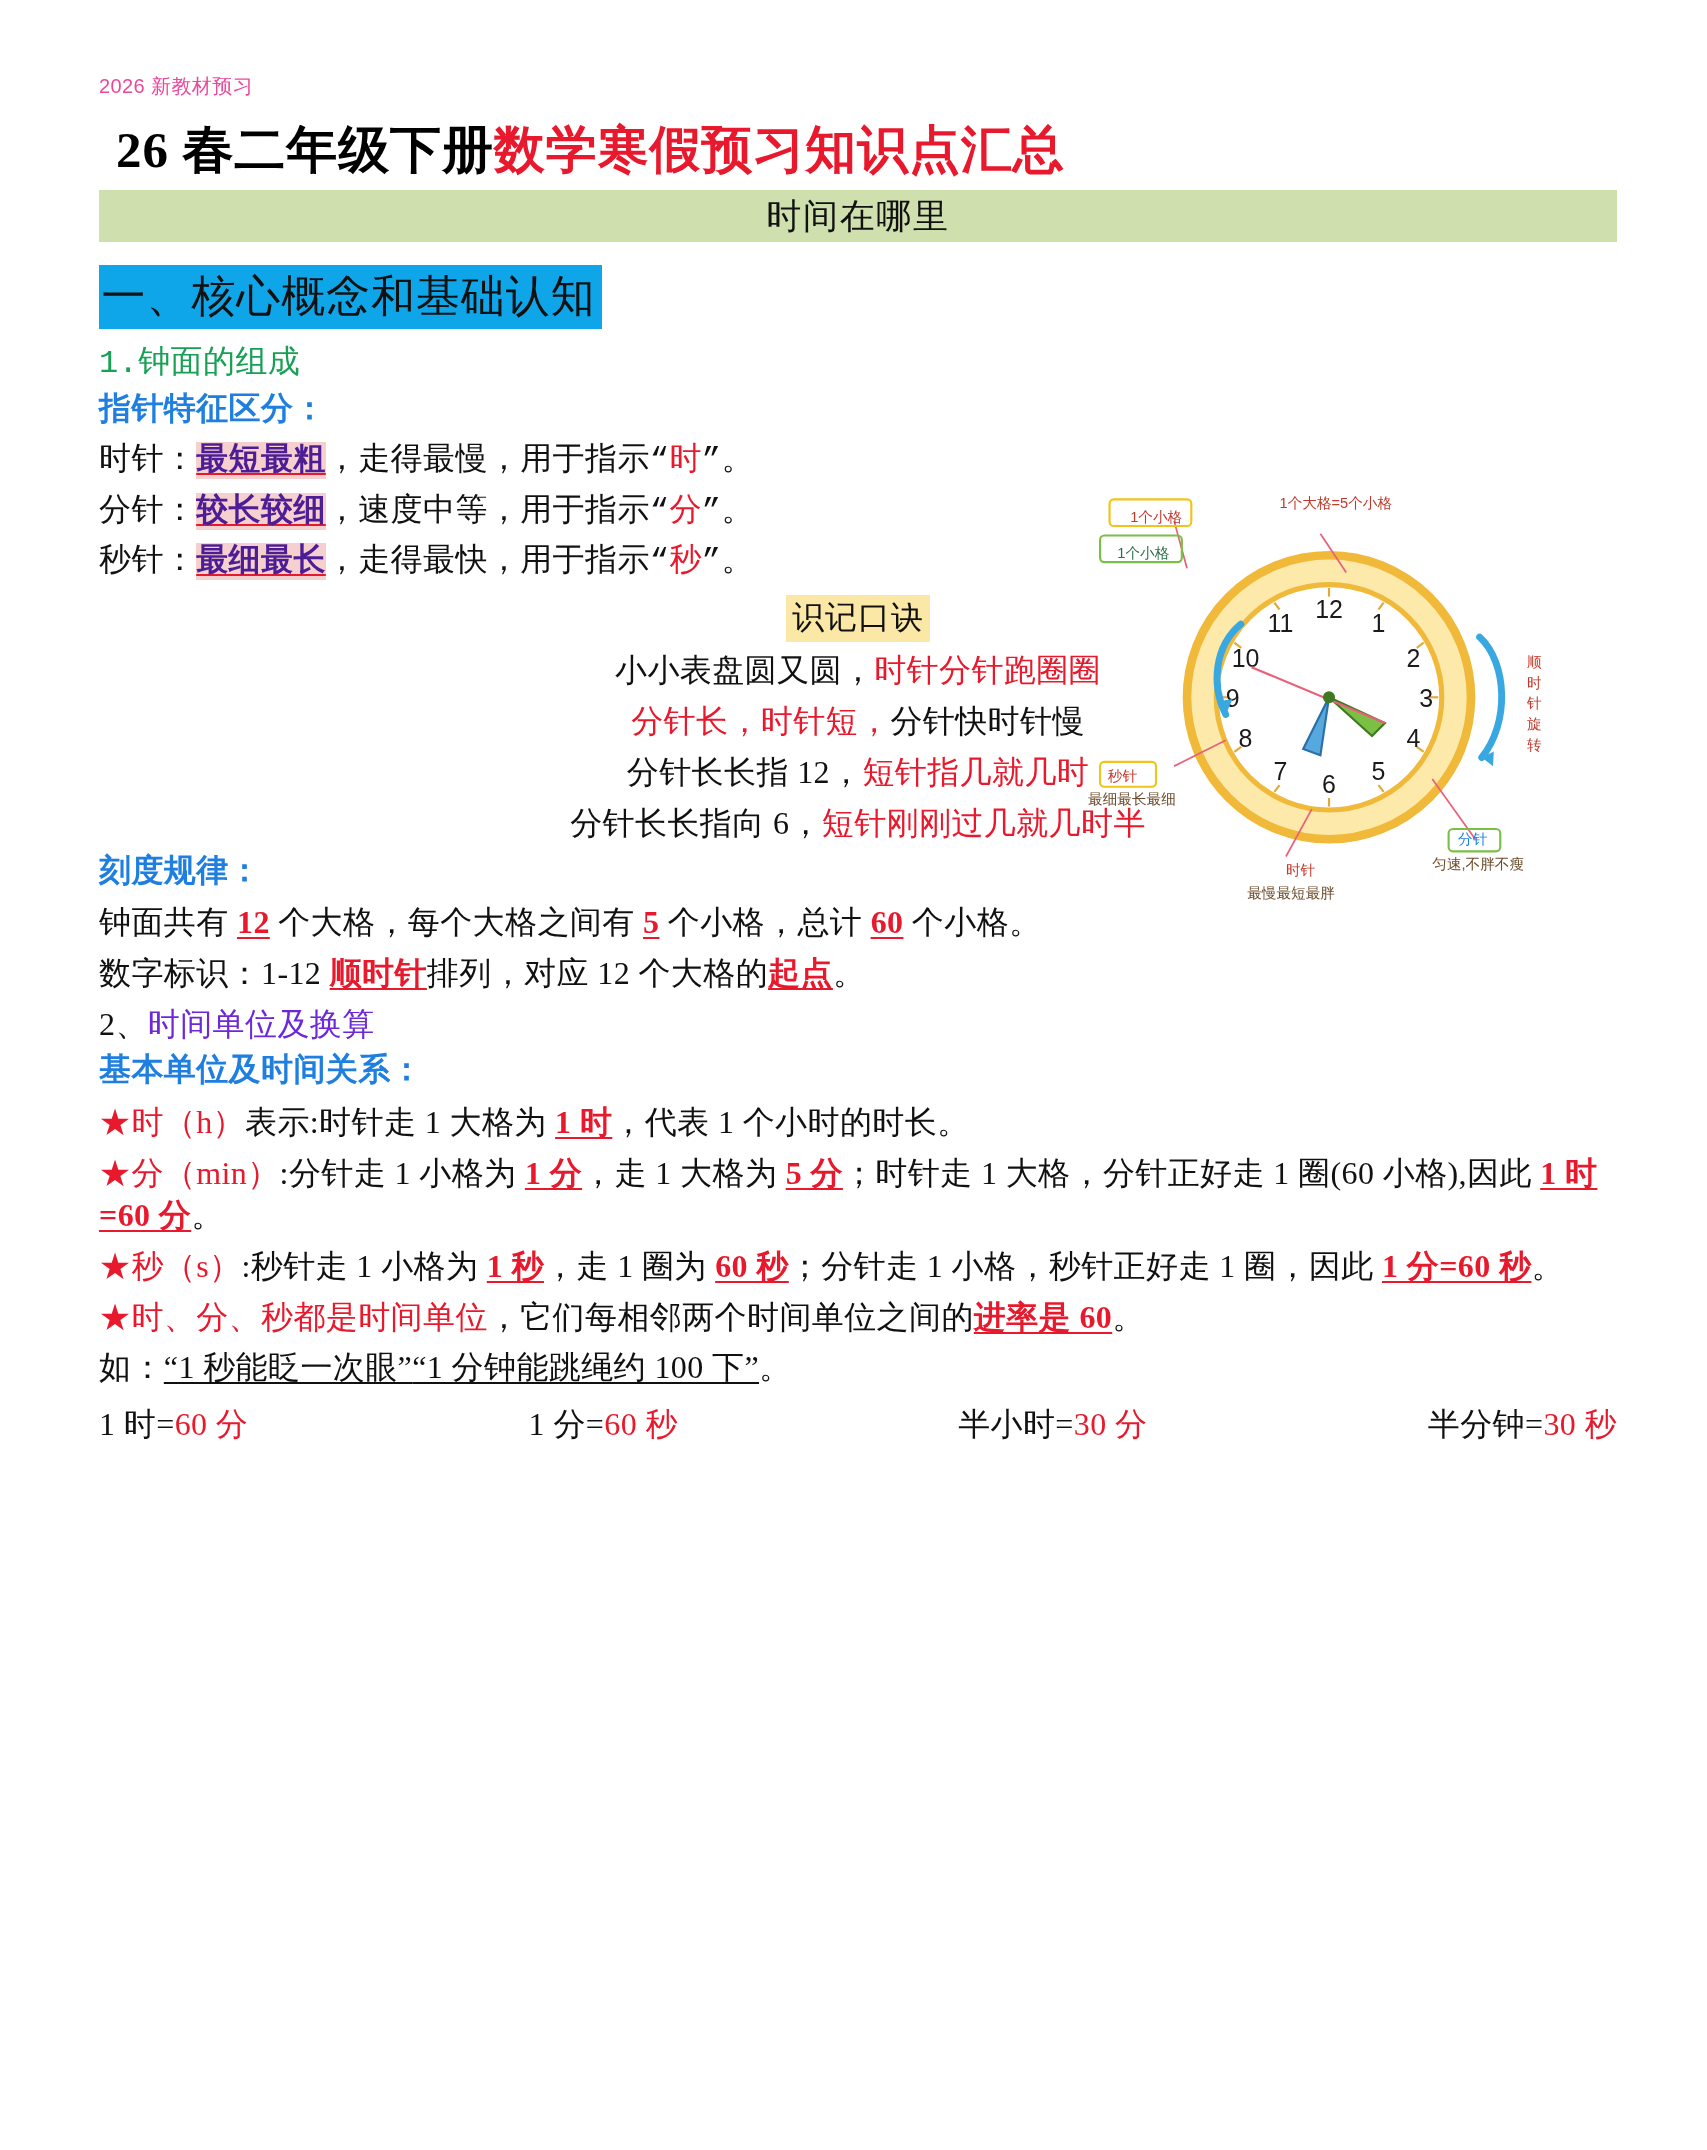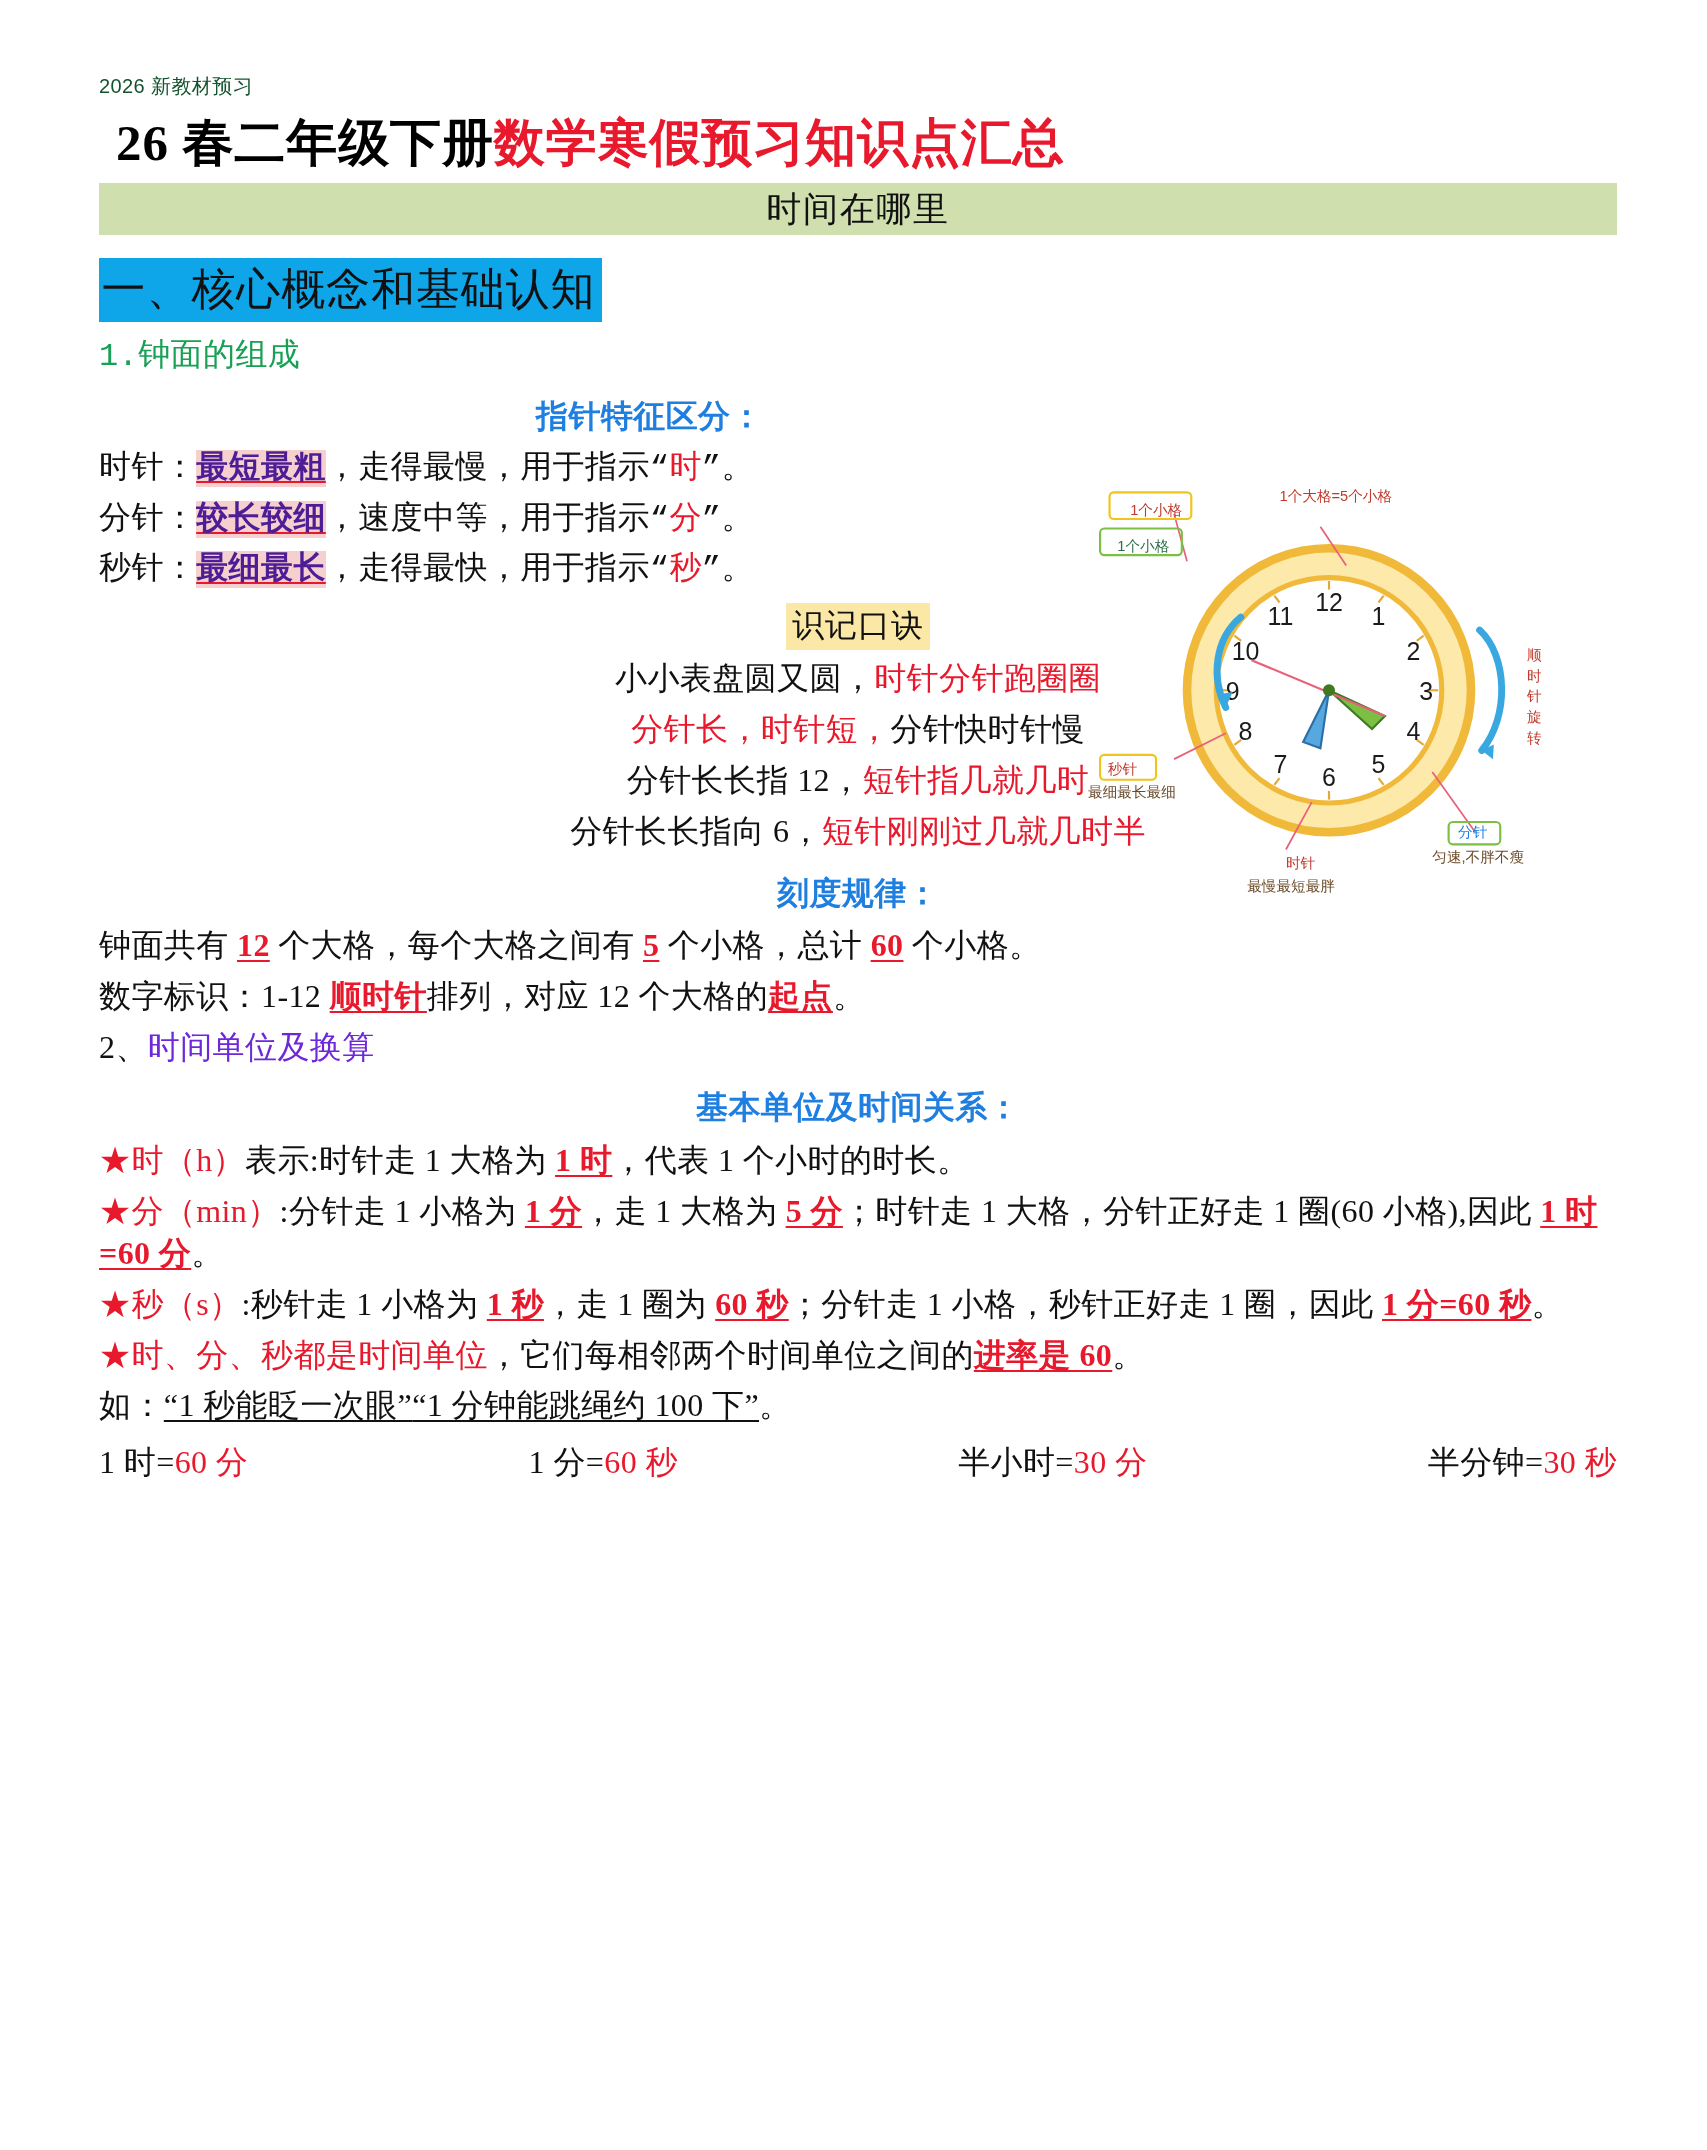--- a/index.html
+++ b/index.html
@@ -17,24 +17,24 @@
   }
   .page {
     position: relative;
     width: 1707px;
     height: 2414px;
     box-sizing: border-box;
     padding: 73px 90px 0 99px;
   }
   .header-note {
     font-size: 20px;
-    color: #14532d;
+    color: #ec4899;
     font-family: "Liberation Sans", sans-serif;
     letter-spacing: 0.4px;
-    margin-bottom: 14px;
+    margin-bottom: 21px;
   }
   .title-line {
     font-size: 51px;
     font-weight: bold;
     line-height: 1.16;
     letter-spacing: 0.9px;
     white-space: nowrap;
     margin-left: 17px;
   }
   .title-black { color: #000000; }
@@ -73,24 +73,23 @@
 
   .h-green {
     color: #18a055;
     font-size: 32px;
     margin-top: 11.2px;
     letter-spacing: 0.4px;
   }
   .h-blue {
     color: #1f7fe0;
     font-size: 32px;
-    margin-top: 18px;
+    margin-top: 3px;
     letter-spacing: 0.4px;
     font-weight: bold;
-    text-align: center;
   }
   .line {
     font-size: 32px;
     margin-top: 8.6px;
     line-height: 1.32;
     letter-spacing: 0.4px;
   }
   .red { color: #e8192c; }
   .red-u {
     color: #e8192c;

